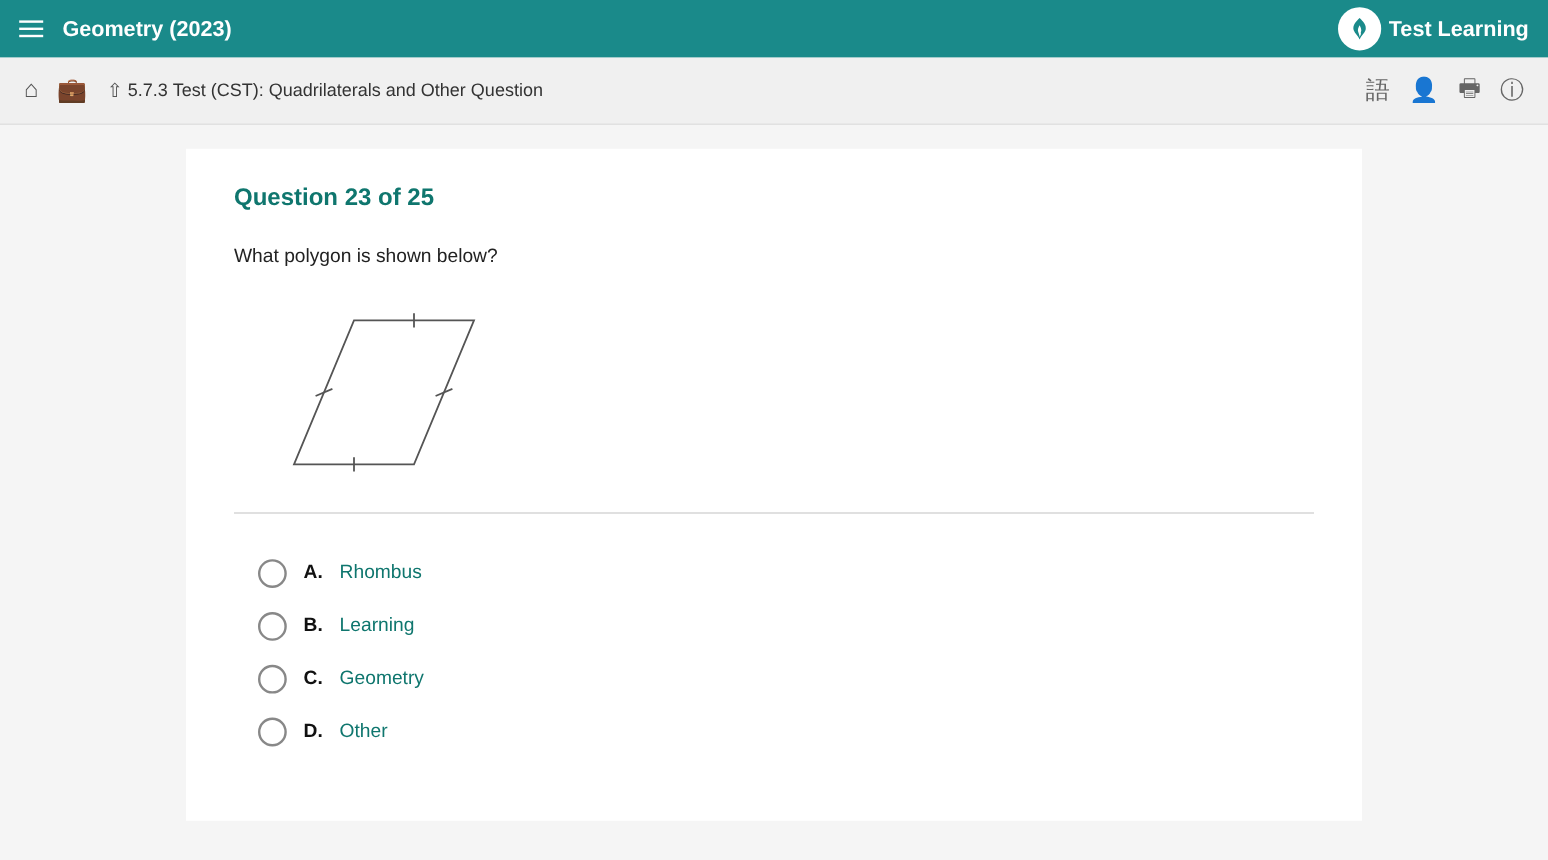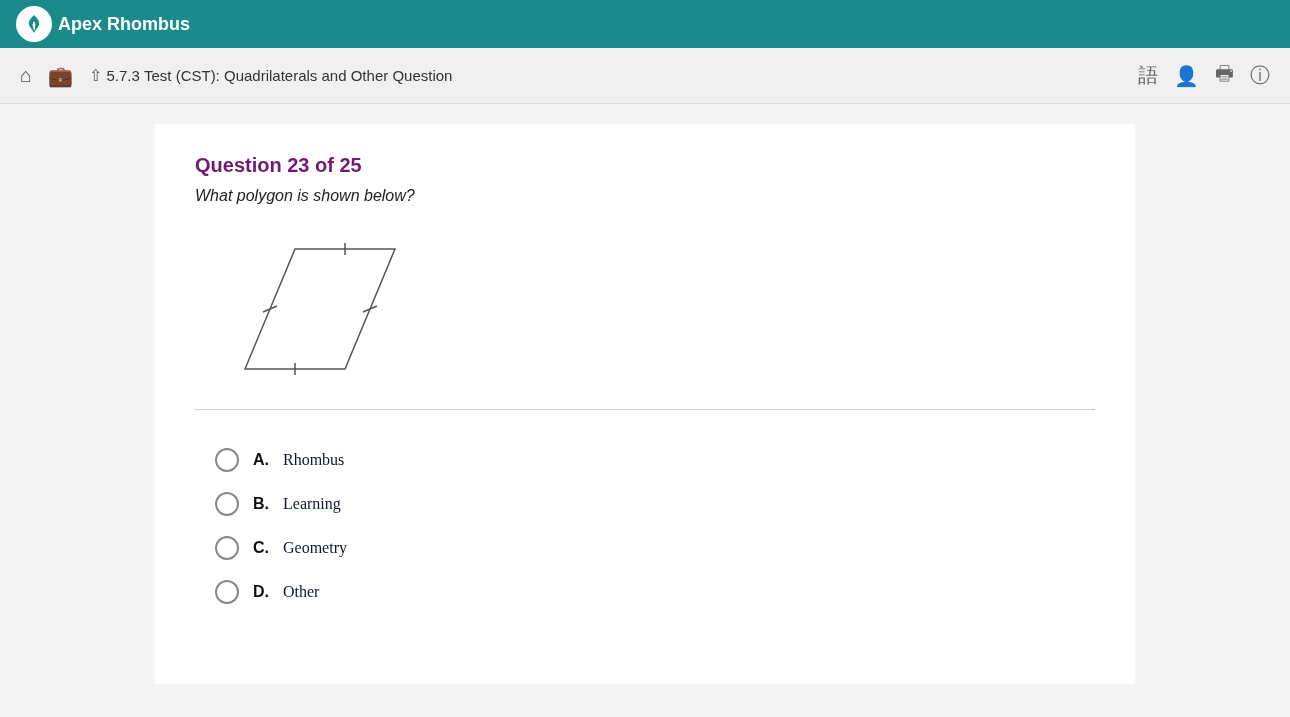--- a/index.html
+++ b/index.html
@@ -86,29 +86,28 @@
       background: white;
       margin: 20px auto;
       max-width: 980px;
       padding: 30px 40px 40px 40px;
       min-height: 560px;
     }
 
     .question-header {
       font-size: 20px;
       font-weight: bold;
-      margin-bottom: 10px;
-      color: #701a75;
+      margin-bottom: 28px;
+      color: #0f766e;
     }
 
     .question-text {
       font-size: 16px;
       color: #222;
       margin-bottom: 24px;
-      font-style: italic;
     }
 
     
     .diagram-container {
       margin: 0 0 20px 20px;
     }
 
     svg.polygon-svg {
       display: block;
     }
@@ -144,45 +143,52 @@
     }
 
     .answer-letter {
       font-weight: bold;
       font-size: 16px;
       color: #111;
     }
 
     .answer-text {
       font-size: 16px;
-      color: #0f172a;
-      font-family: Liberation Serif, serif;
+      color: #0f766e;
     }
 
     
     .submit-area {
       display: flex;
       justify-content: flex-end;
       padding: 20px 40px 20px 0;
     }
   </style>
 </head>
 <body>
 
 <div class="top-bar">
+  <div class="top-bar-left">
+    <div class="hamburger">
+      <span></span>
+        <span></span>
+        <span></span>
+    </div>
+    <span class="top-bar-title">Geometry (2023)</span>
+  </div>
   <div class="top-bar-right">
     <div class="apex-logo">
       <div class="apex-logo-icon">
 
         <svg width="22" height="22" viewBox="0 0 22 22" fill="none">
           <path d="M11 2 C8 5 5 8 6 12 C7 15 10 17 11 20 C12 17 15 15 16 12 C17 8 14 5 11 2Z" fill="#1a8a8a"></path>
           <path d="M11 8 C10 10 9 12 10 14 C10.5 15.5 11 16.5 11 18 C11.5 16.5 12.5 15.5 12 14 C13 12 12 10 11 8Z" fill="white"></path>
         </svg>
       </div>
-      <span class="apex-logo-text">Apex Rhombus</span>
+      <span class="apex-logo-text">Test Learning</span>
     </div>
   </div>
 </div>
 
 <div class="secondary-bar">
   <div class="secondary-bar-left">
     <span class="nav-icon">⌂</span>
     <span class="nav-icon">💼</span>
     <div class="breadcrumb-section">
       <span class="breadcrumb-arrow">⇧</span>

